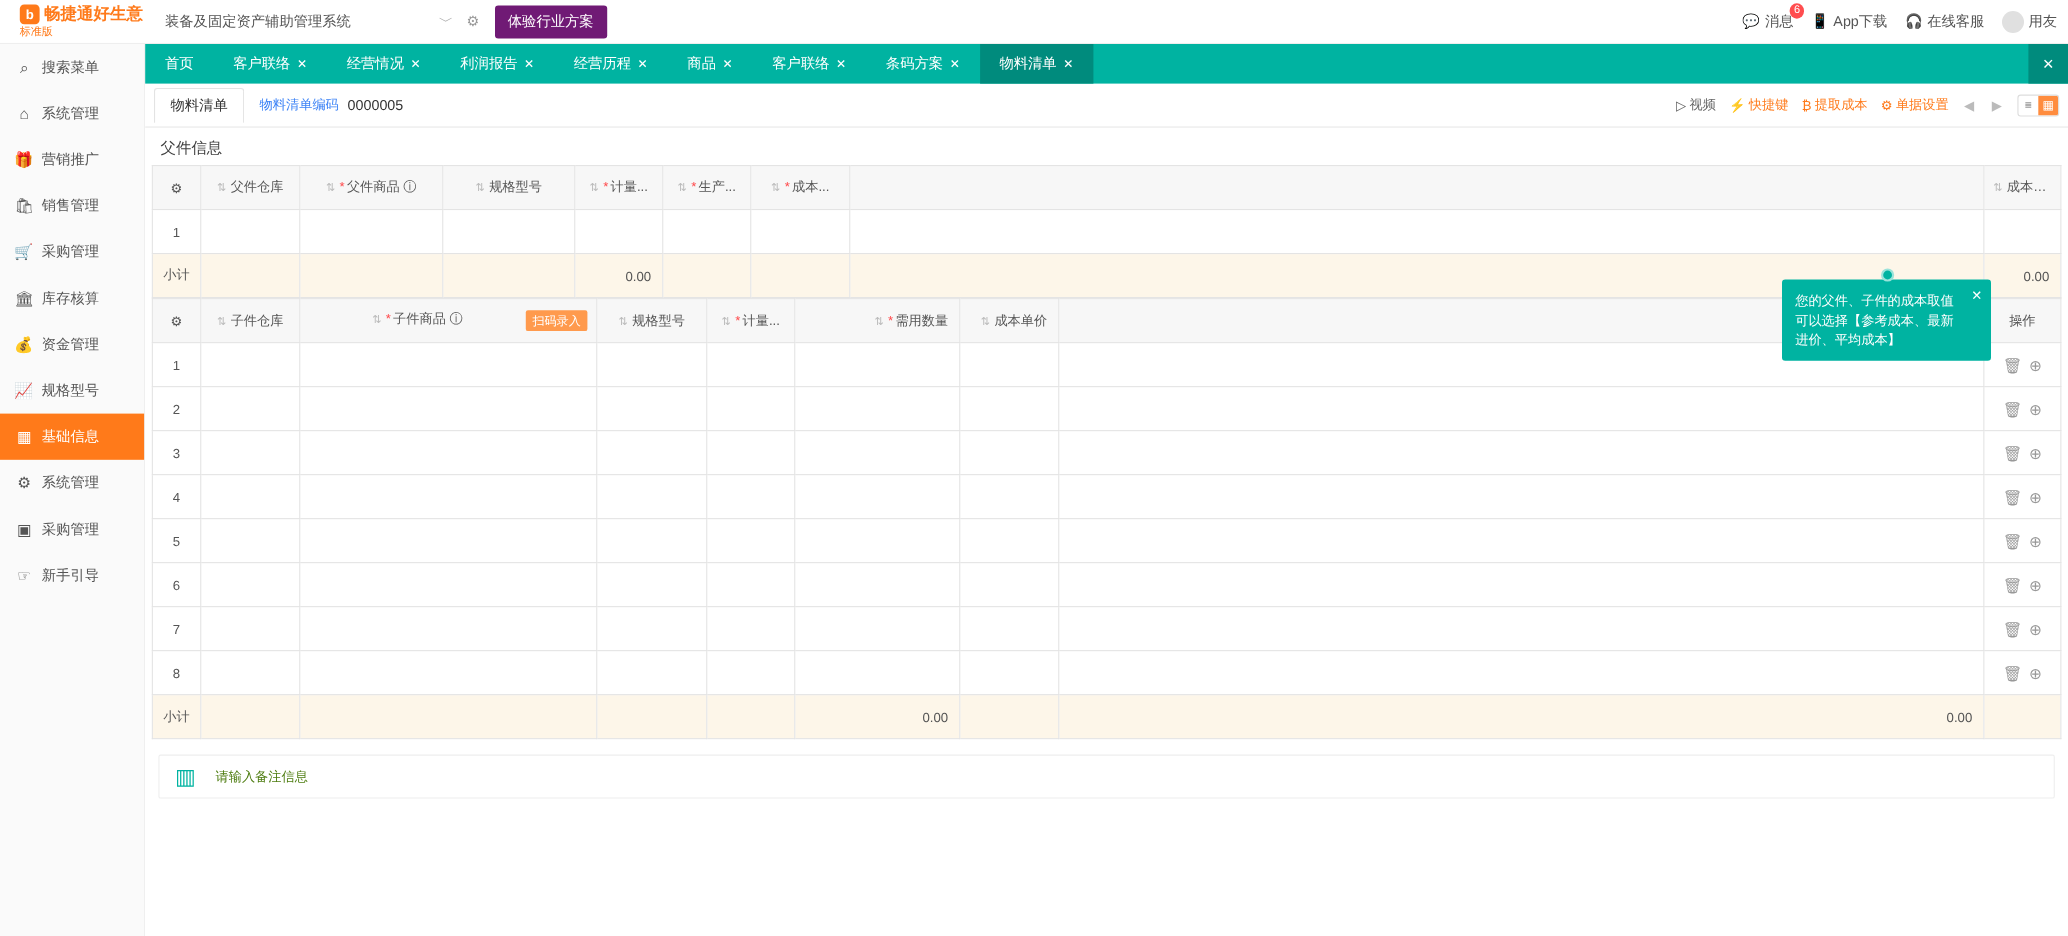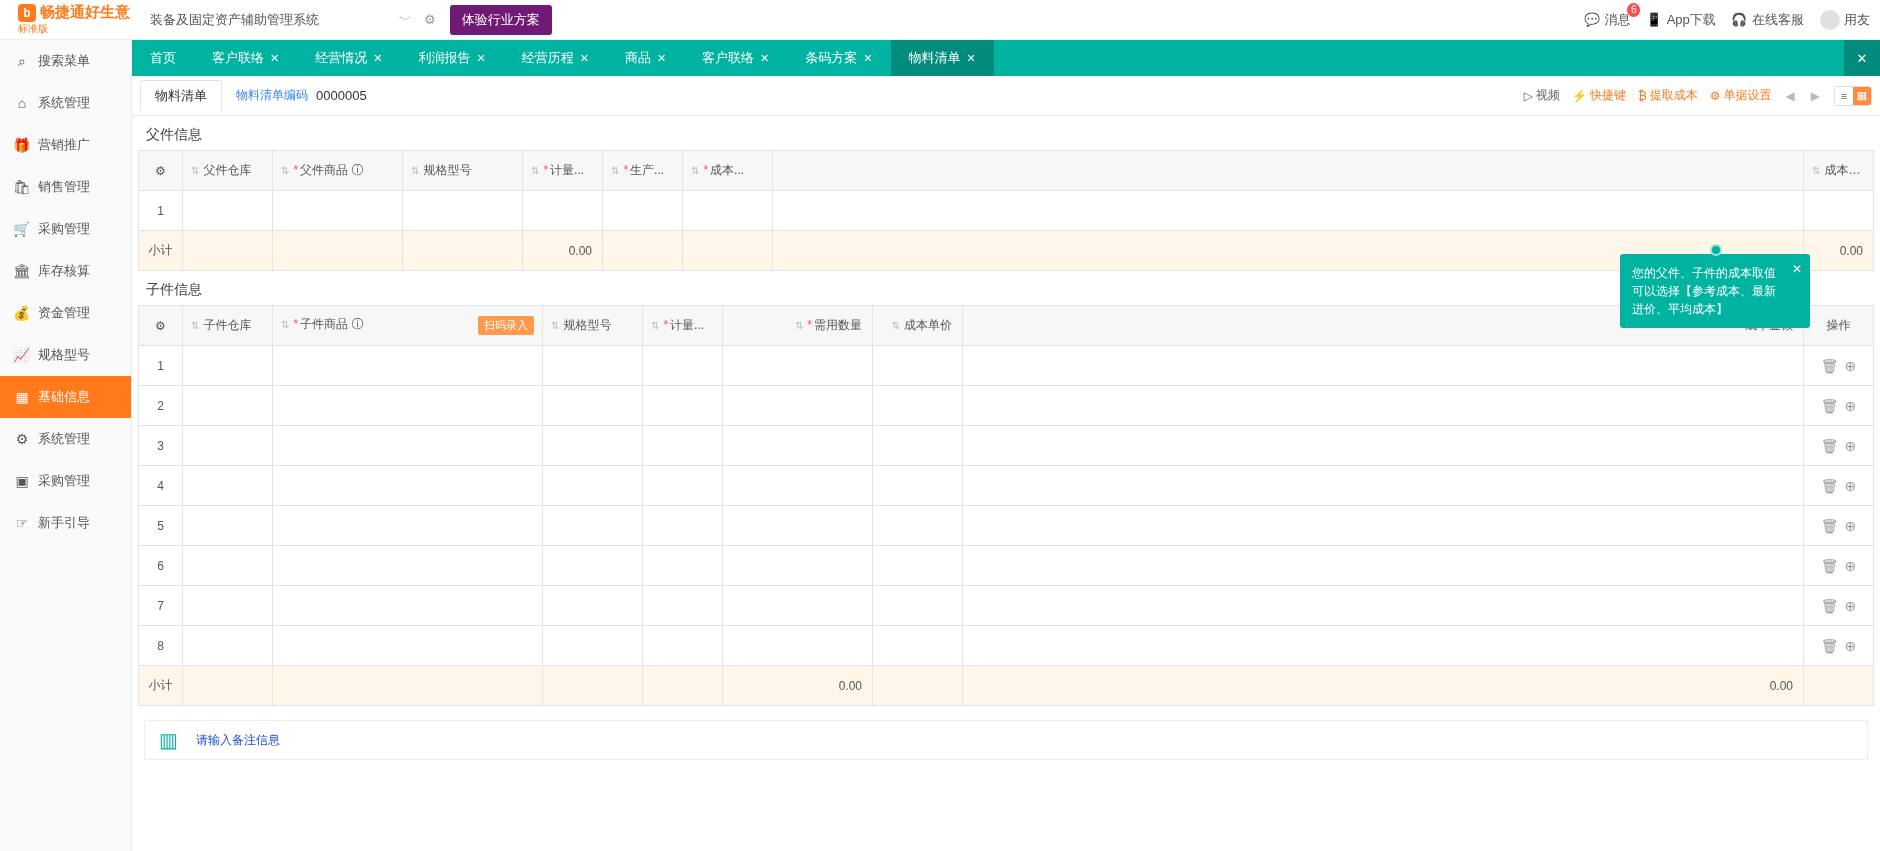--- a/index.html
+++ b/index.html
@@ -39,35 +39,35 @@
 .sub-link{display:flex;align-items:center;gap:3px;}
 .sub-link.or{color:#ff7a1a;}
 .nav-ar{color:#bbb;font-size:12px;padding:0 2px;}
 .toggle-pill{display:flex;border:1px solid #ddd;border-radius:3px;overflow:hidden;}
 .toggle-pill span{width:18px;height:18px;display:flex;align-items:center;justify-content:center;font-size:11px;}
 .toggle-pill .on{background:#ff8c3e;color:#fff;}
 .content{ flex:1; overflow:auto; padding:0 6px 10px 6px;}
 .sect-title{ padding:10px 8px 6px 8px; font-size:14px; color:#404040;}
 table{ border-collapse:collapse; width:100%; table-layout:fixed; border:1px solid #e4e4e4;}
 th,td{ border:1px solid #e4e4e4; height:40px; font-size:12px; color:#555; padding:0 8px; background:#fff; text-align:left; overflow:hidden; white-space:nowrap; text-overflow:ellipsis;}
-th{ background:#f7f7f7; font-weight:normal;}
+th{ background:#f7f7f7; font-weight:normal;text-align:center;}
 th .sort{color:#bbb; font-size:10px; margin-right:4px;}
 th .req{ color:#ff4d4f; margin-right:2px;}
 th.gear-col{text-align:center;}
 tr.subtotal td{ background:#fdf6e9;}
 .num{ text-align:right; padding-right:10px;}
 .ctr{text-align:center;}
 .scan-badge{ background:#ff9a4d; color:#fff; font-size:11px; padding:2px 6px; border-radius:2px; float:right;}
 .op-ico{color:#999; font-size:14px; margin:0 3px;}
 .tip{ position:absolute; top:138px; right:70px; width:190px; background:#00b3a1; color:#fff; font-size:12px; padding:10px 24px 10px 12px; border-radius:3px; line-height:1.5;}
 .tip .tip-x{position:absolute;top:6px;right:8px;font-size:12px;}
 .tip::before{content:""; position:absolute; top:-10px; left:90px; width:8px;height:8px;background:#00b3a1;border:2px solid #9be3da;border-radius:50%;}
 .footer-card{ margin:14px 6px 0 6px; height:40px; border:1px solid #eee; border-radius:2px; display:flex; align-items:center; padding:0 14px; gap:18px;}
 .foot-ico{color:#00b3a1;font-size:20px;}
-.foot-ph{color:#1d4ed8;font-size:12px;}
+.foot-ph{color:#4d7c0f;font-size:12px;}
 </style>
 </head>
 <body>
 
 <div class="app">
   <div class="topbar">
     <div class="logo-box">
       <div class="logo">
           <span class="logo-ico">b</span>
           <span>畅捷通好生意</span>
@@ -273,21 +273,20 @@
                 <td></td>
                 <td class="num">0.00</td>
                 <td></td>
                 <td></td>
                 <td></td>
                 <td class="num">0.00</td>
               </tr>
             </tbody>
         </table>
 
-        <div class="sect-title">子件信息</div>
         <table>
           <colgroup>
               <col style="width:44px">
               <col style="width:90px">
               <col style="width:270px">
               <col style="width:100px">
               <col style="width:80px">
               <col style="width:150px">
               <col style="width:90px">
               <col>

